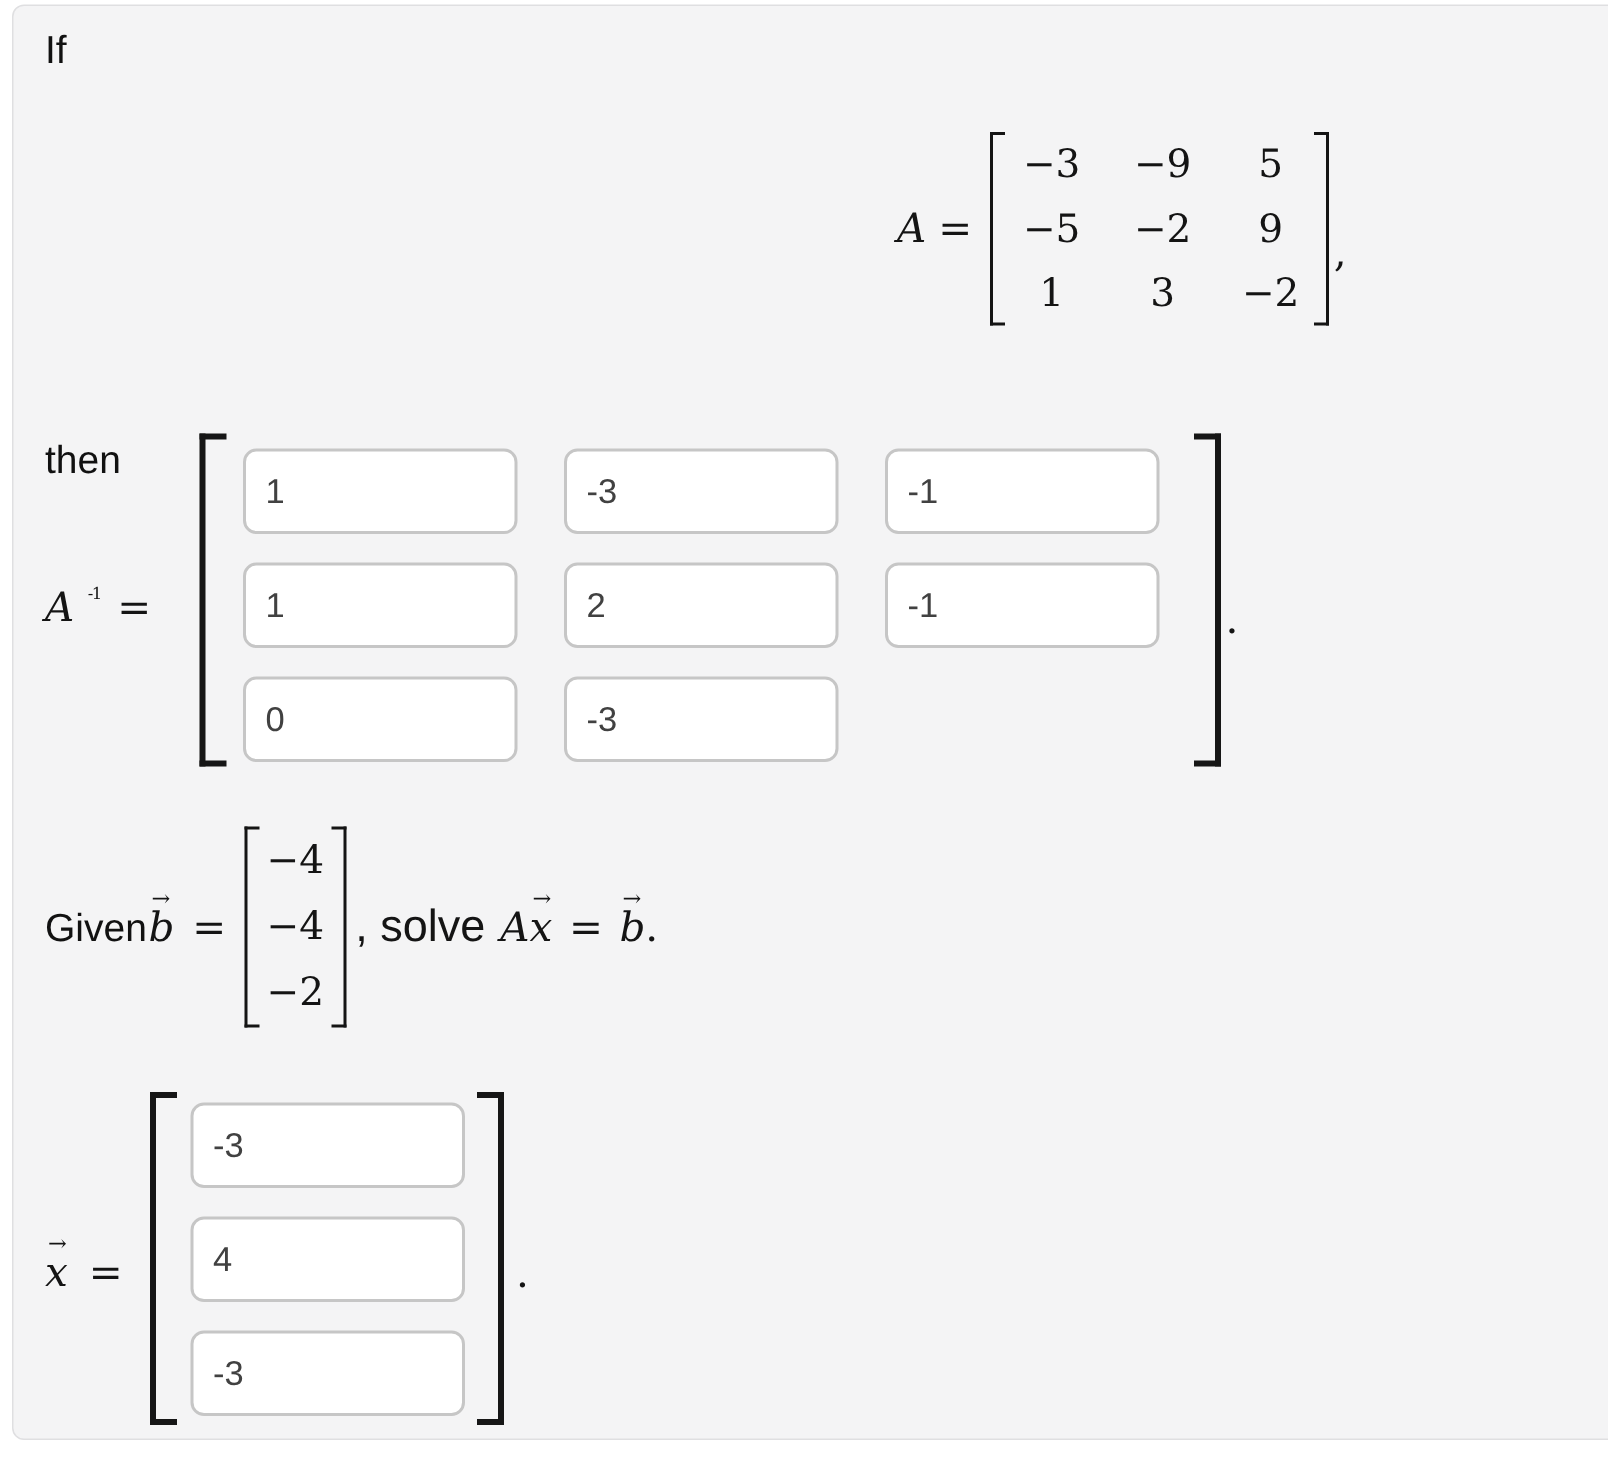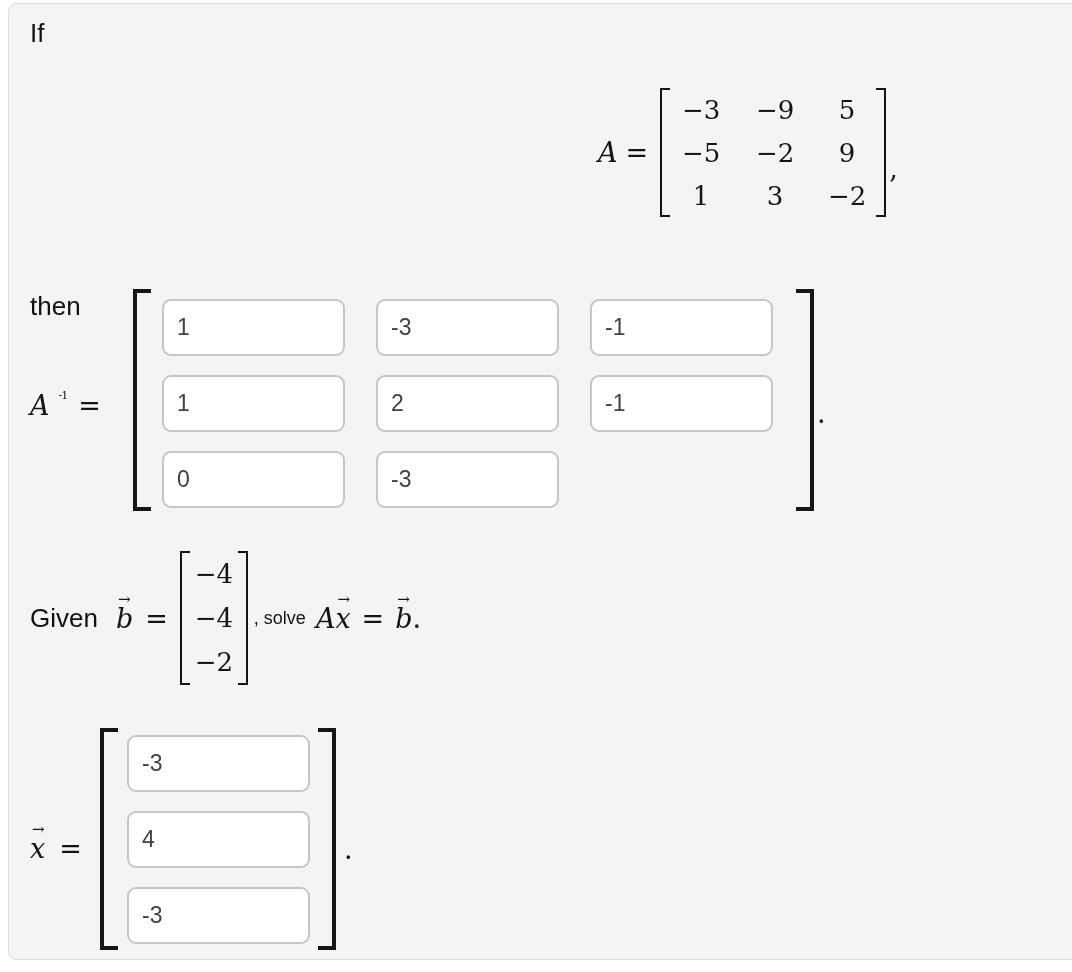--- a/index.html
+++ b/index.html
@@ -65,23 +65,23 @@
 
   .inv-label { display: flex; align-items: center; }
   .inv-label .base { font-size: 27px; }
   .inv-label .sup { font-size: 11px; position: relative; top: -10px; margin-left: 9px; letter-spacing: -1px; }
   .inv-label .eq { font-size: 27px; margin-left: 11px; }
 
   .trail-dot { font-size: 27px; }
 
   
   .given-line { display: flex; align-items: center; height: 134px; }
-  .given-line .gap-r { margin-right: 18px; }
+  .given-line .gap-r { margin-right: 1px; }
   .given-line .eq { font-size: 27px; margin: 0 12px; }
-  .given-line .after-text { font-size: 18px; margin-left: 6px; margin-right: 10px; }
+  .given-line .after-text { font-size: 30px; margin-left: 6px; margin-right: 10px; }
   .given-line .math-tail { display: flex; align-items: center; font-size: 27px; }
   .given-line .math-tail .eq2 { margin: 0 11px; }
 
   .x-label { display: flex; align-items: center; }
   .x-label .eq { font-size: 27px; margin-left: 14px; }
   .x-label .base { font-size: 27px; }
 </style>
 </head>
 <body>
 

